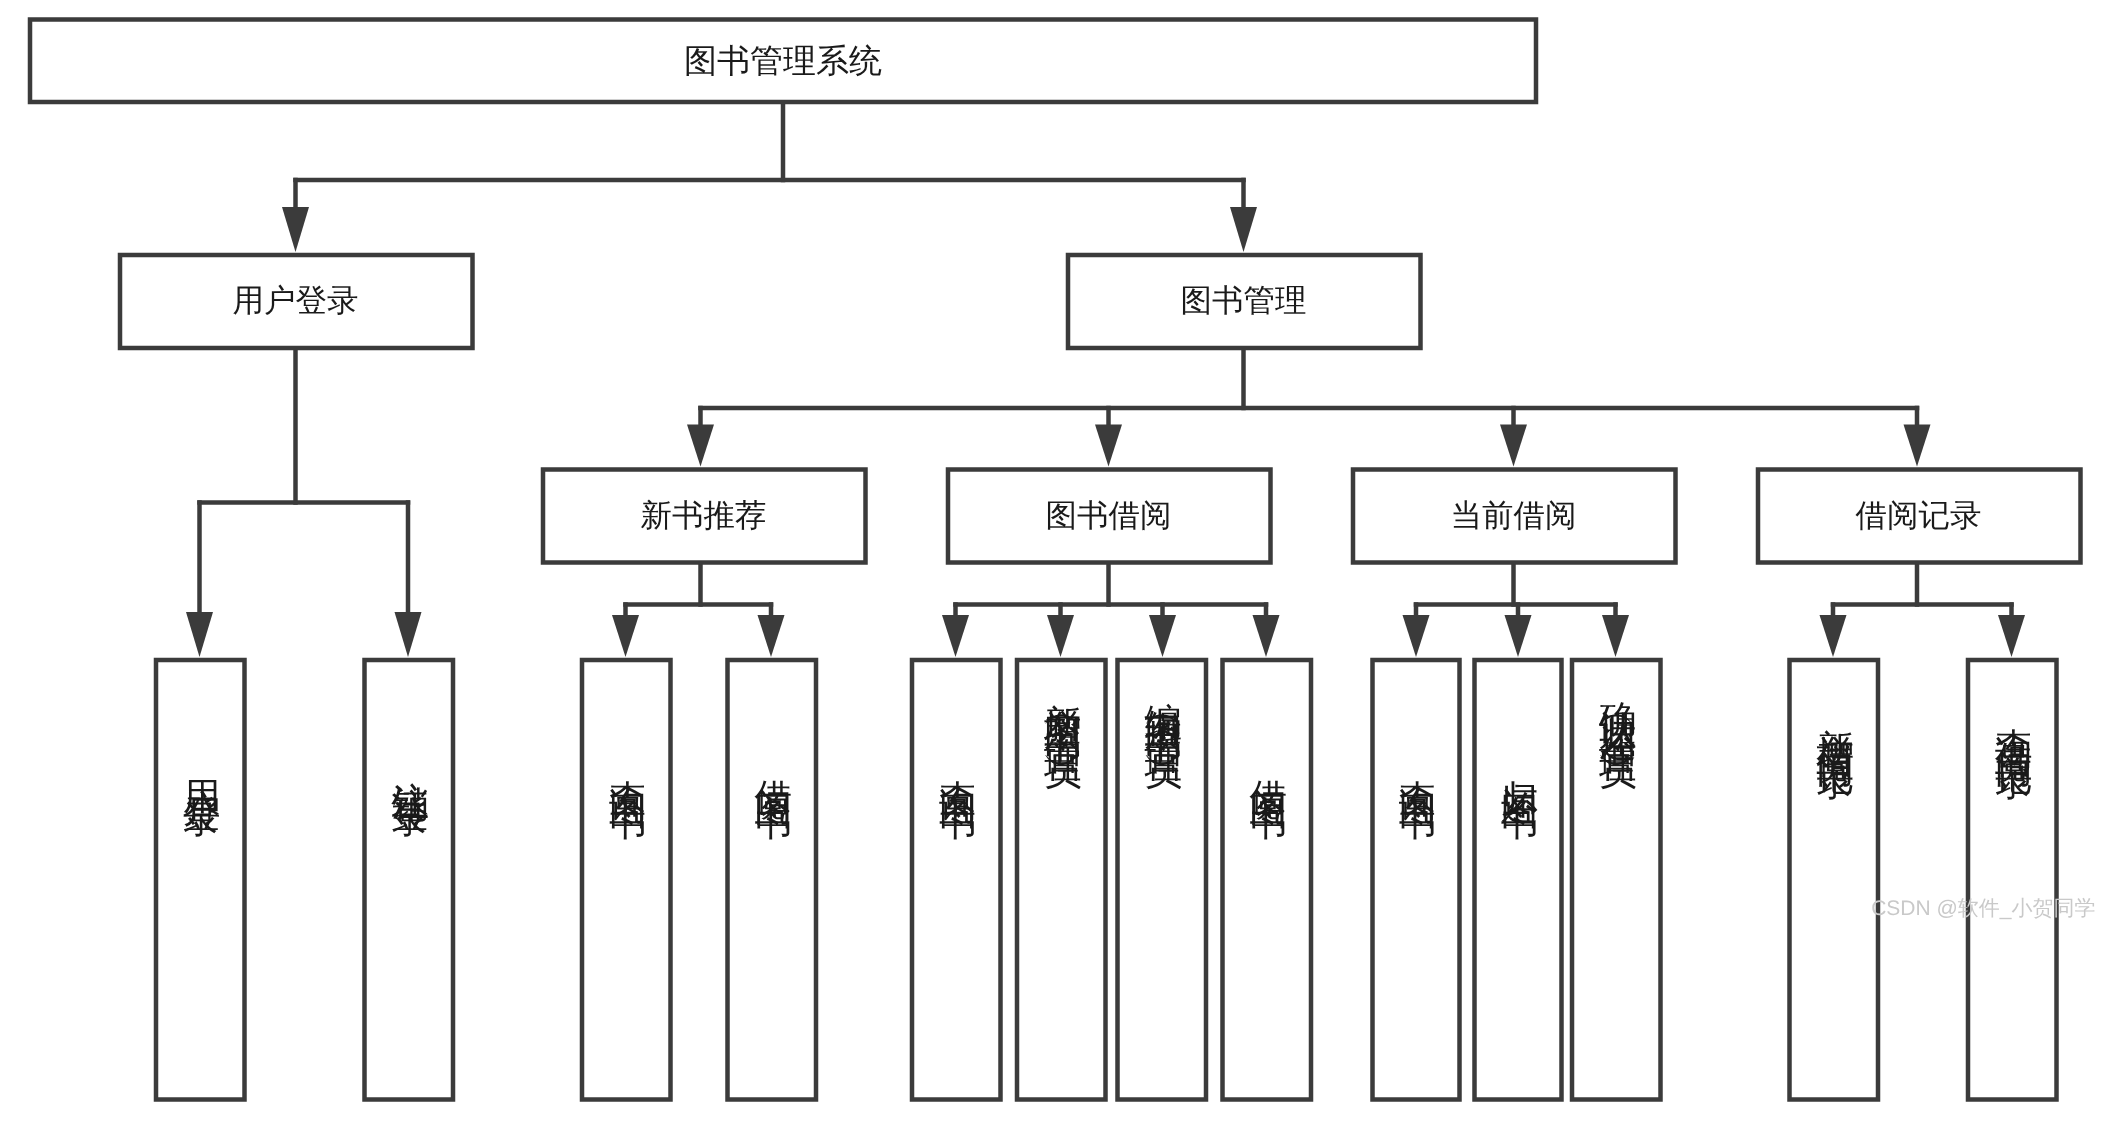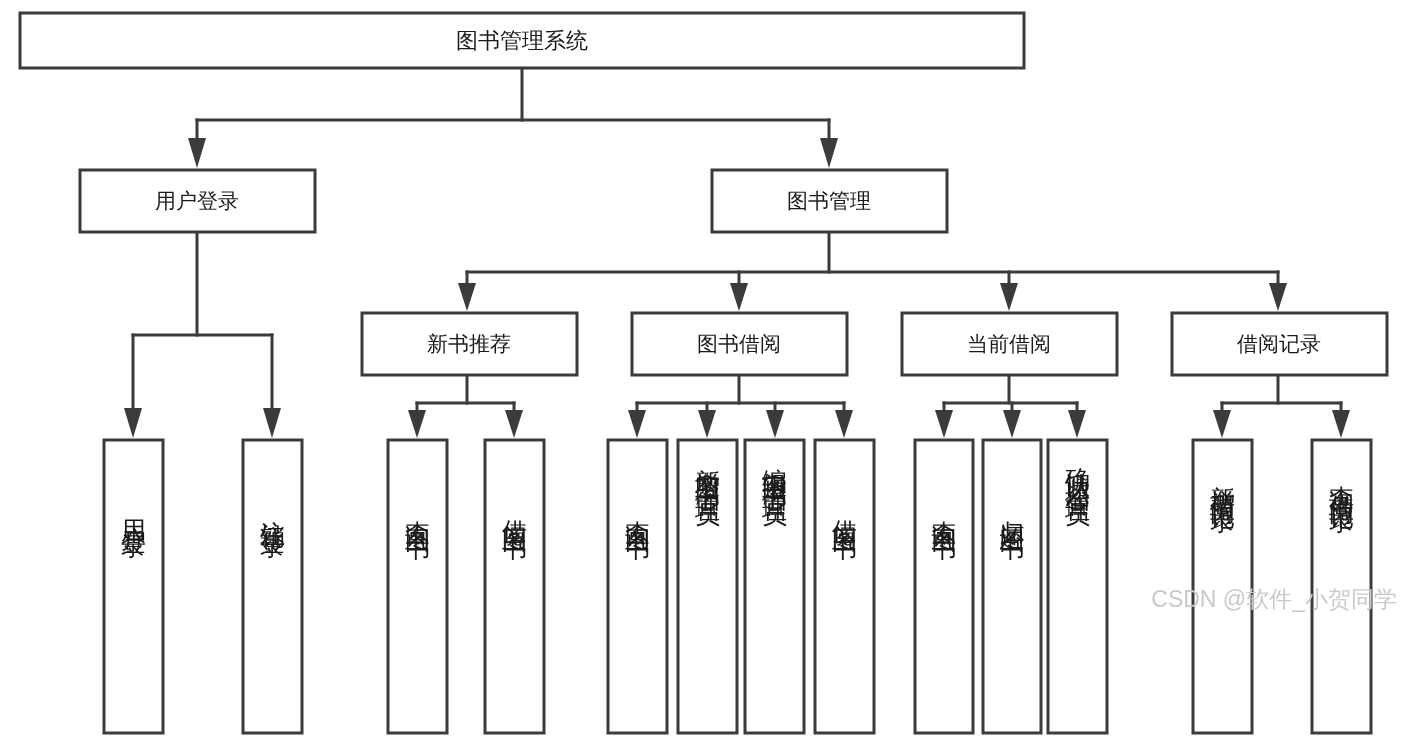--- a/index.html
+++ b/index.html
@@ -41,21 +41,21 @@
     line-height:1;
     letter-spacing:5px;
     color:#1a1a1a;
     white-space:nowrap;
   }
   .watermark{
     position:absolute;
     right:8px;
     bottom:2px;
     font-family:"Liberation Sans","DejaVu Sans",sans-serif;
-    font-size:23px;
+    font-size:14px;
     color:#c9c9c9;
     white-space:nowrap;
     user-select:none;
   }
 </style>
 </head>
 <body>
 
 <div id="diagram-root">
 

